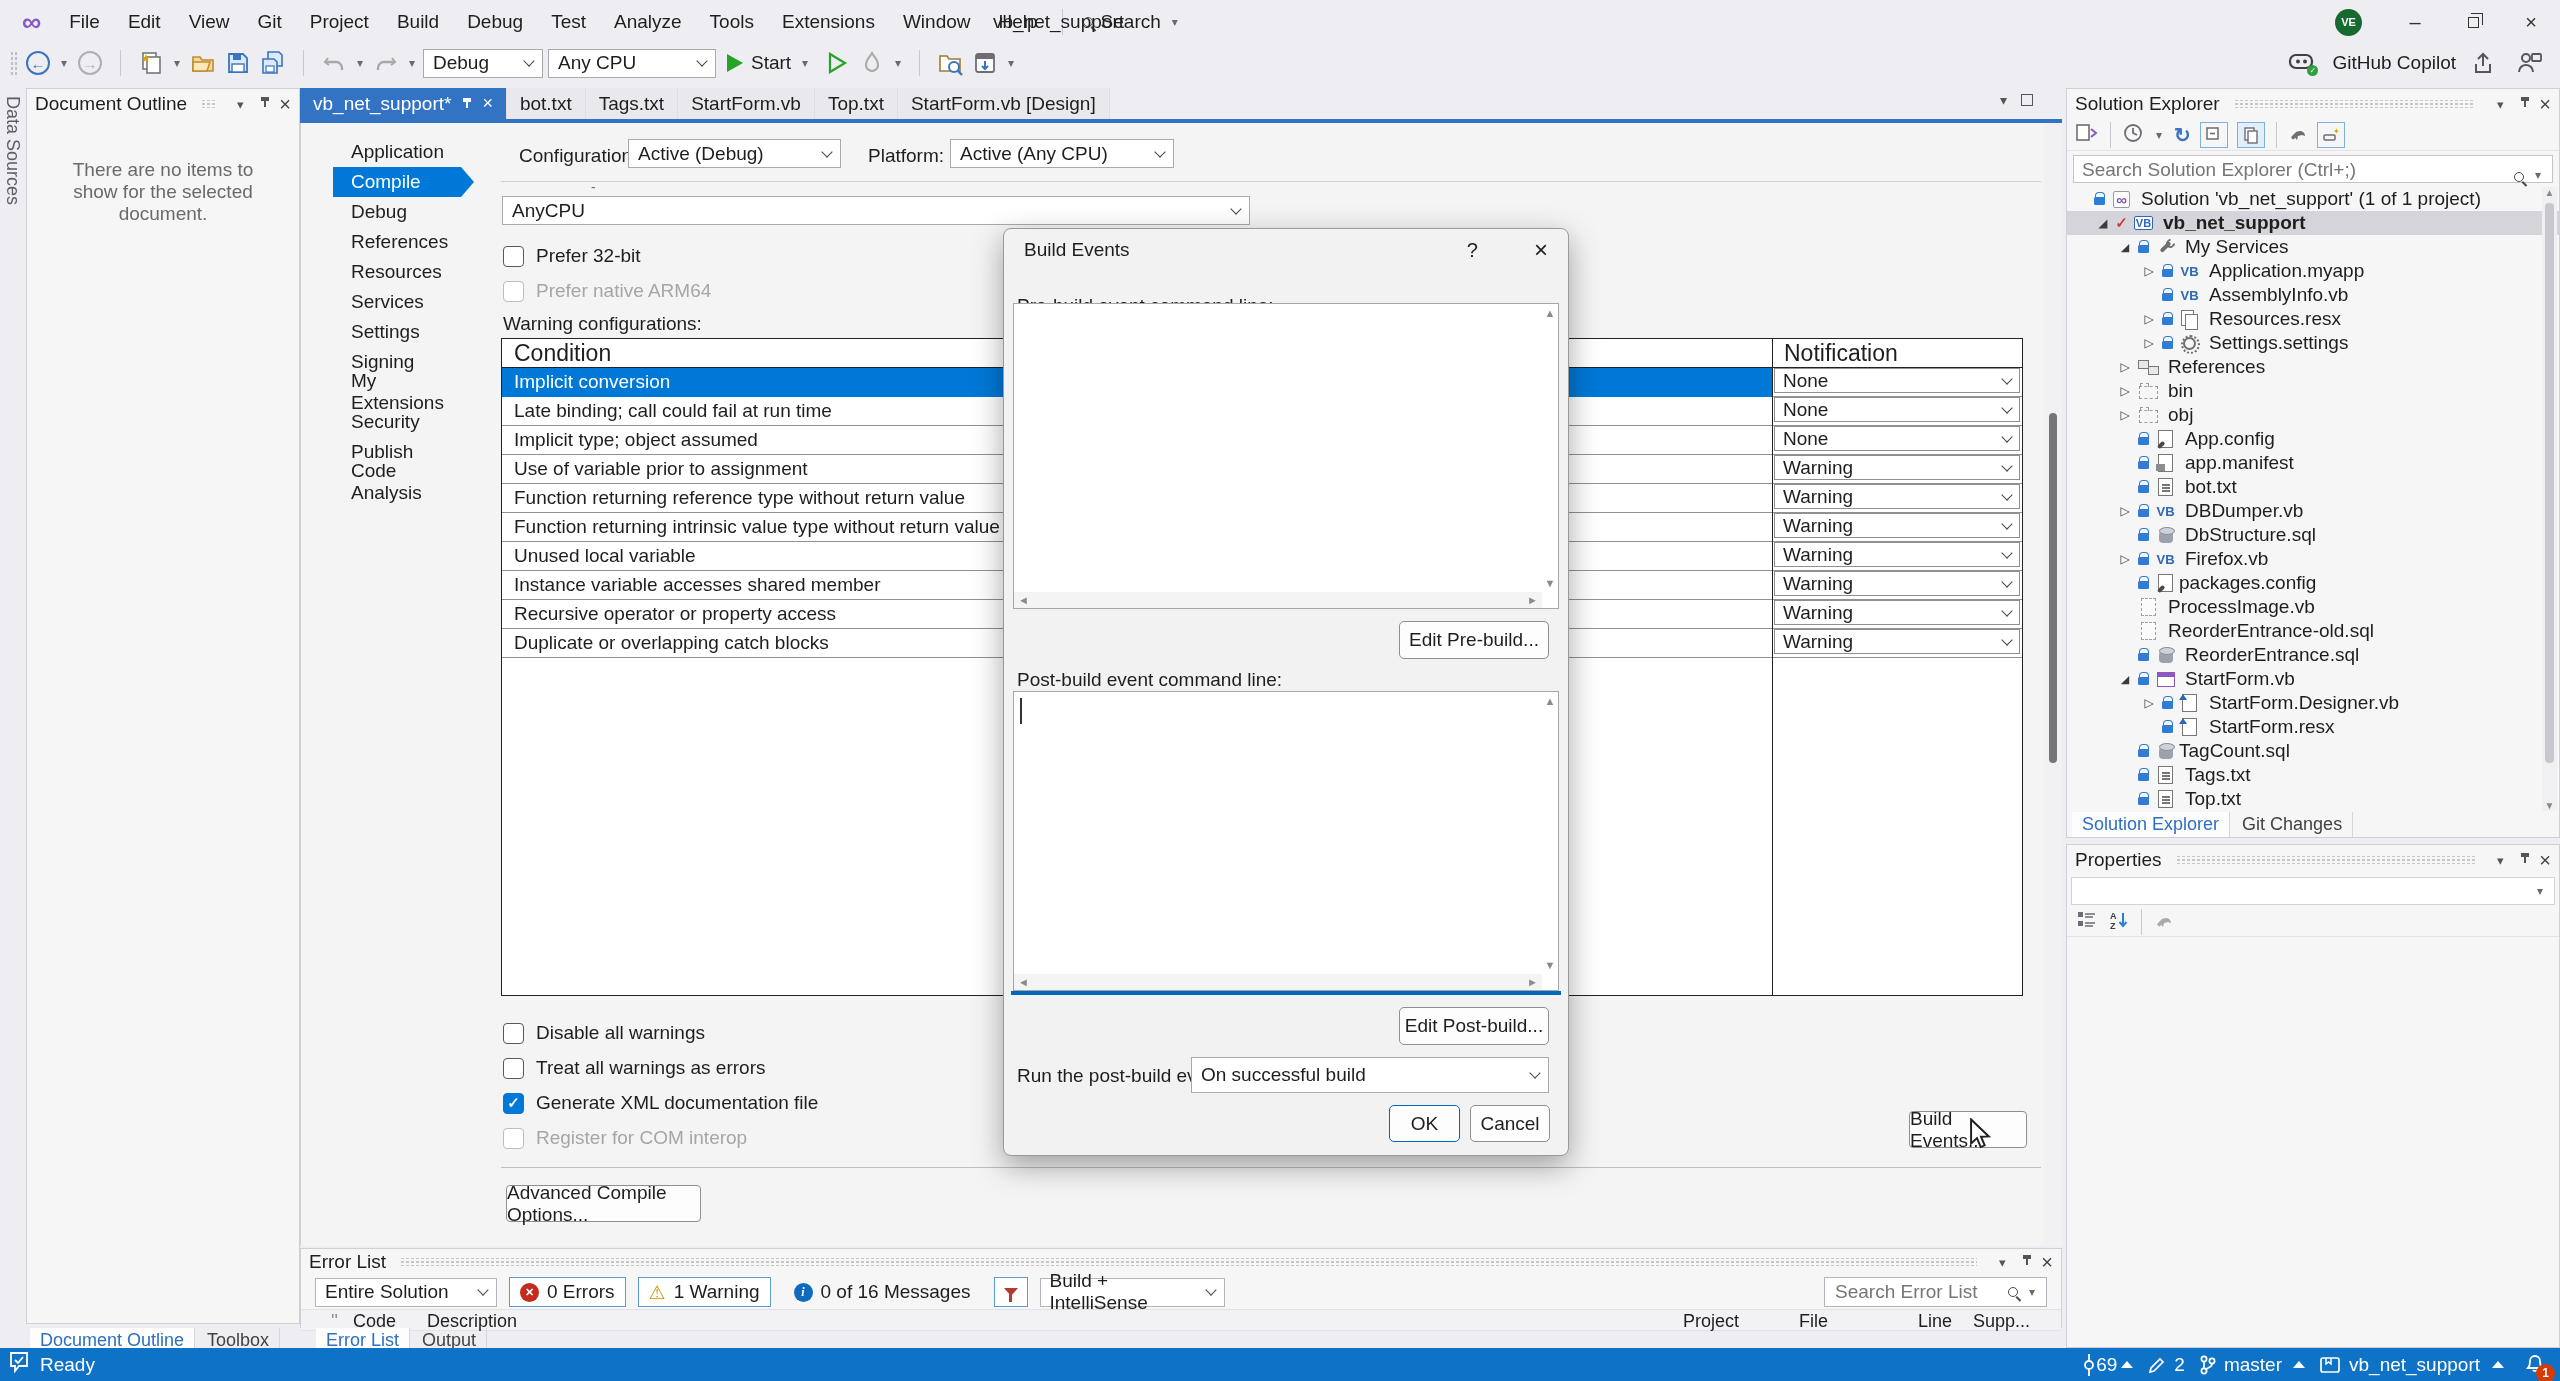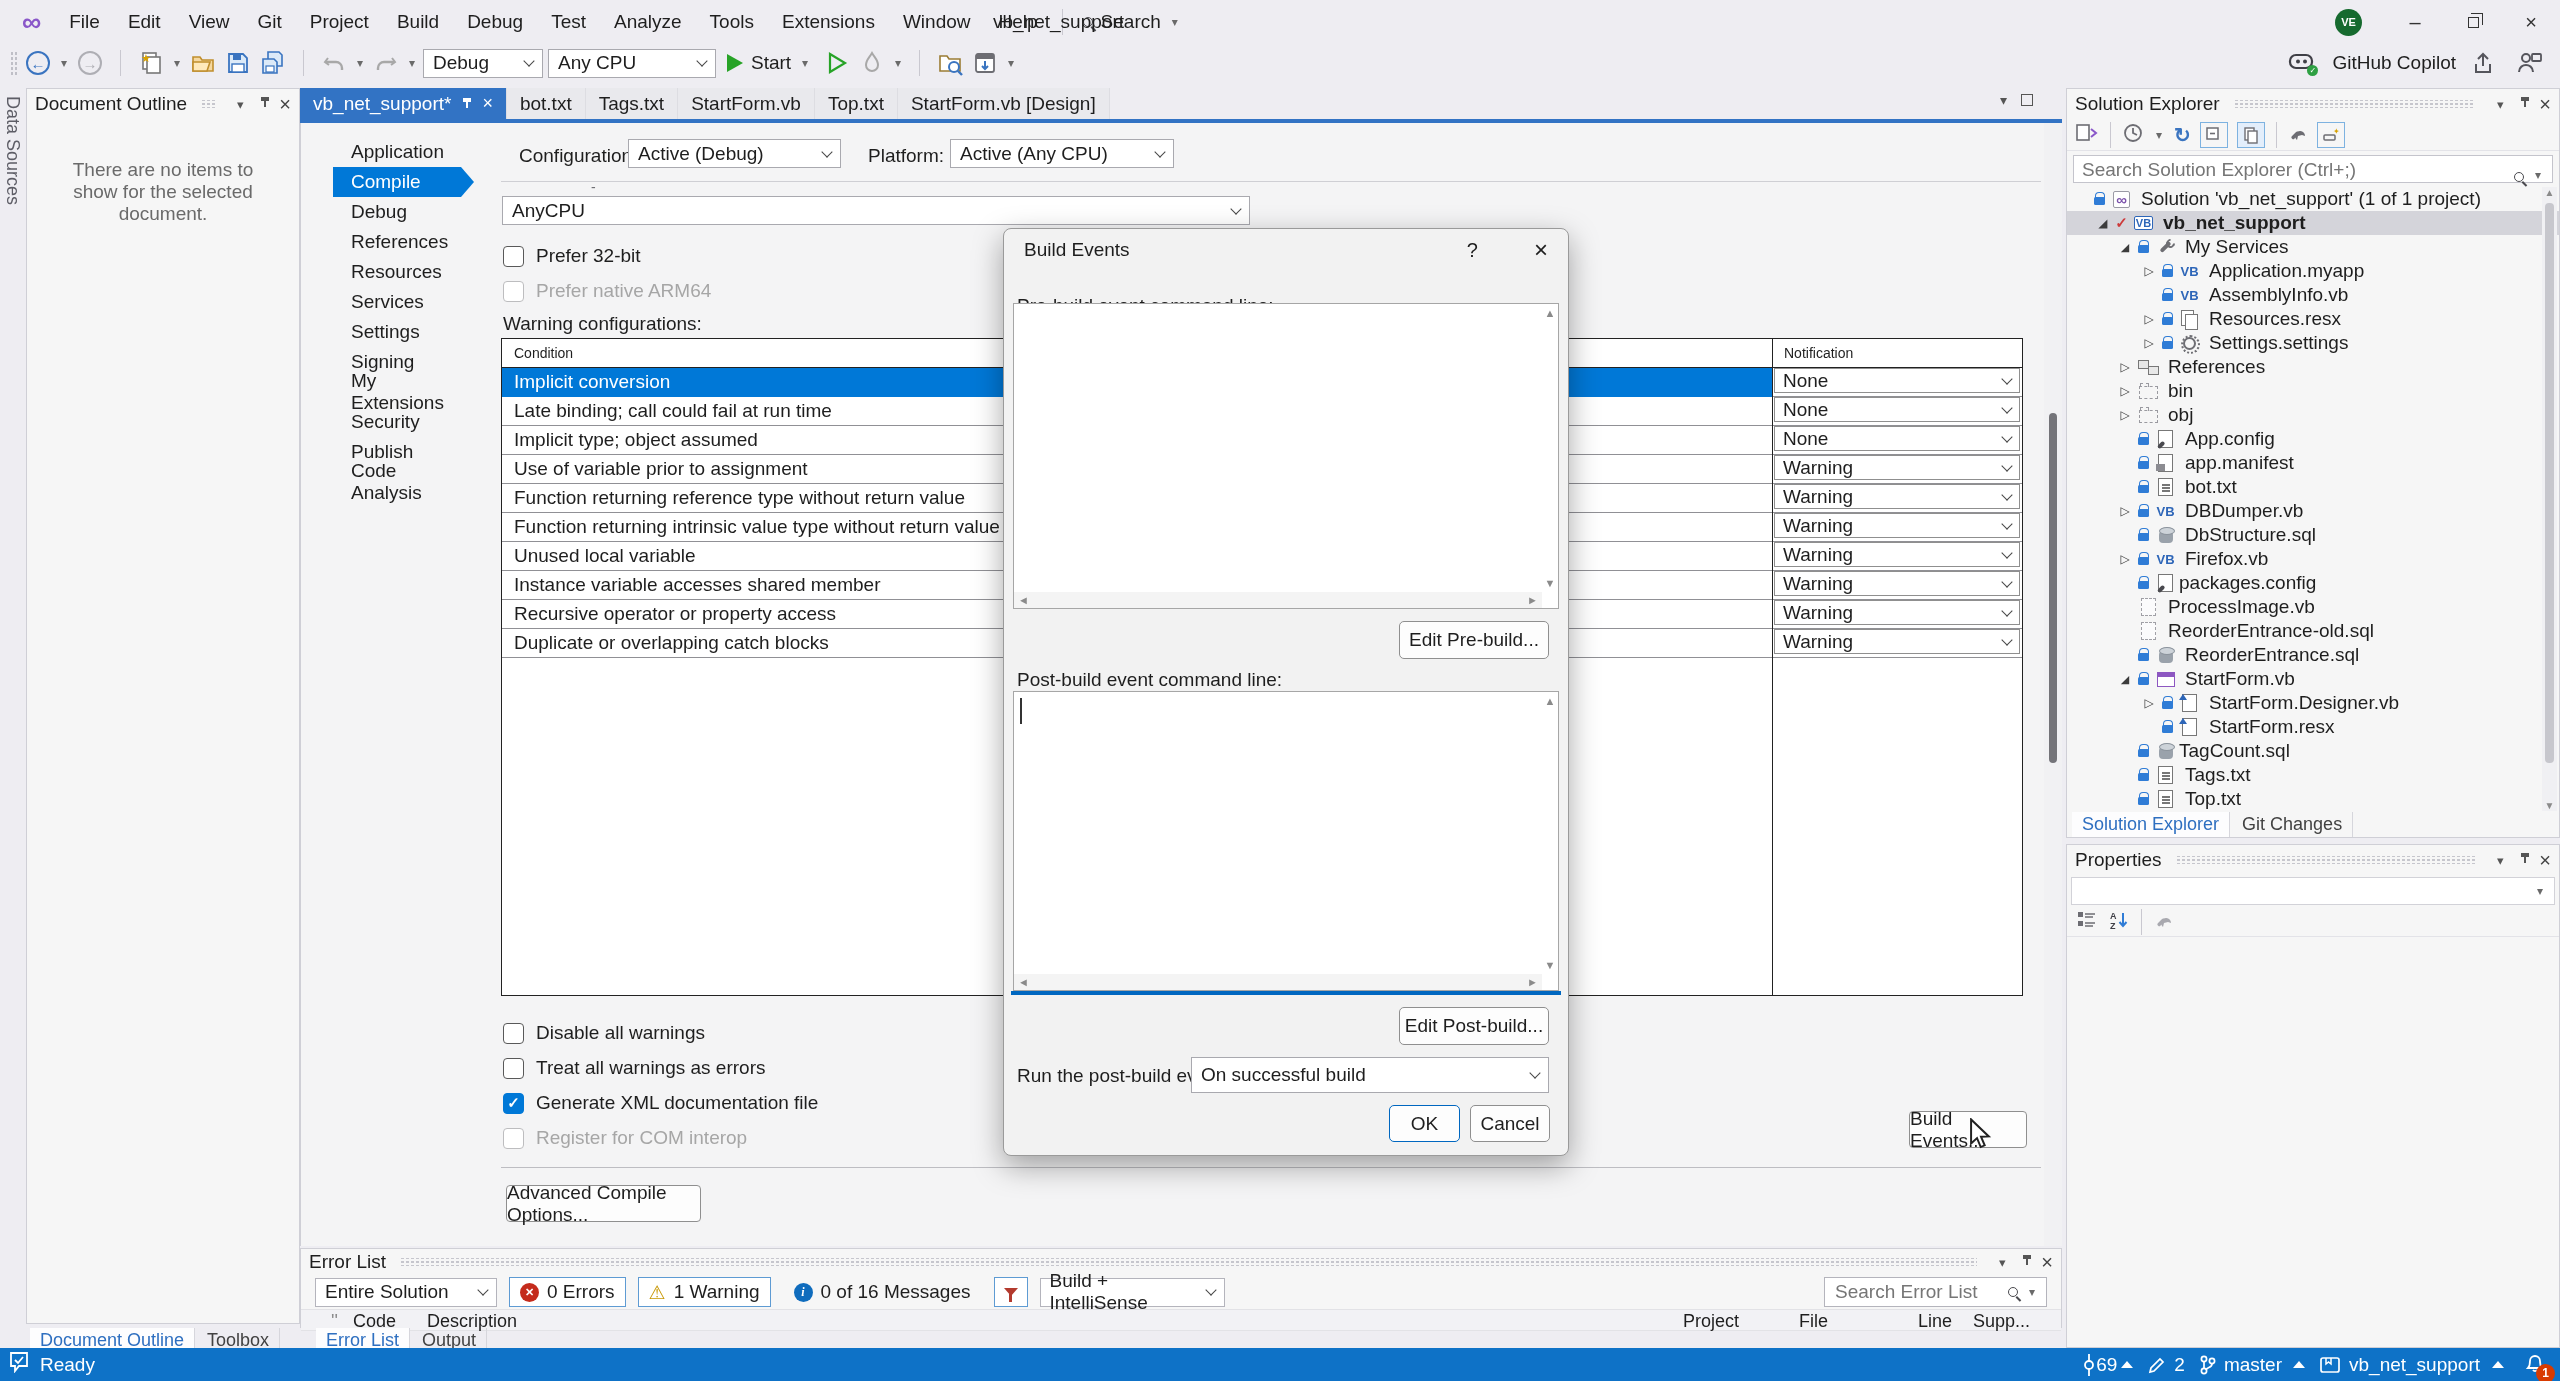--- a/index.html
+++ b/index.html
@@ -64,21 +64,21 @@
   .cbox{width:21px;height:21px;border:1.6px solid #595959;border-radius:4px;background:#fff;flex:none;display:flex;align-items:center;justify-content:center}
   .cbrow.checked .cbox{background:var(--accent);border-color:var(--accent)}
   .cbrow.checked .cbox::before{content:"✓";color:#fff;font-size:15px;font-weight:bold}
   .cbrow.disabled .cbox{border-color:#bdbdbf}
   .cbrow.disabled span:last-child{color:var(--disabled)}
   .btn{background:#fdfdfd;border:1px solid #8f8f8f;border-radius:4px;font-size:19px;display:flex;align-items:center;justify-content:center;color:#1e1e1e}
 
   
   #wtable{left:500px;top:338px;width:1522px;height:658px;background:#fff;border:1px solid #222}
   #wtable .colsep{position:absolute;left:1270px;top:0;bottom:0;width:1px;background:#222}
-  .whdr{display:flex;height:29px;border-bottom:1px solid #222;font-size:14px}
+  .whdr{display:flex;height:29px;border-bottom:1px solid #222;font-size:23px}
   .whdr div{padding-left:12px;display:flex;align-items:center}
   .wrow{display:flex;height:29px;font-size:19px}
   .wrow .cond{flex:0 0 1270px;padding-left:12px;display:flex;align-items:center;border-bottom:1px solid #909095}
   .wrow.selected .cond{background:var(--accent);color:#fff;border-bottom-color:var(--accent)}
   .wrow .ncell{flex:1;border-bottom:1px solid #909095;display:flex;padding:0 2px}
   .ncombo{flex:1;height:25px;border:1px solid #8f8f8f;background:#fff;display:flex;align-items:center;padding:0 8px;gap:6px}
 
   
   #dialog{left:1003px;top:228px;width:566px;height:928px;background:#f2f2f2;border:1px solid #9a9a9a;border-radius:8px;box-shadow:0 10px 30px rgba(0,0,0,.35);z-index:50}
   #dialog .dlabel{font-size:19px}

